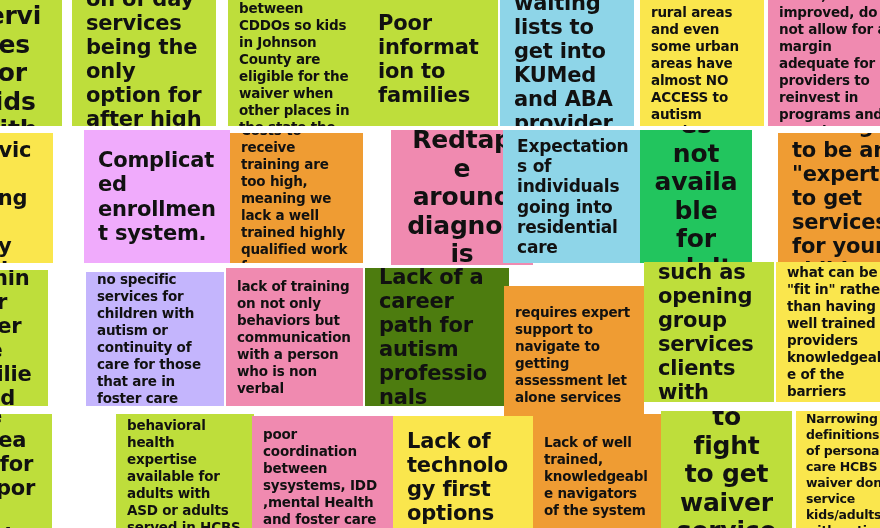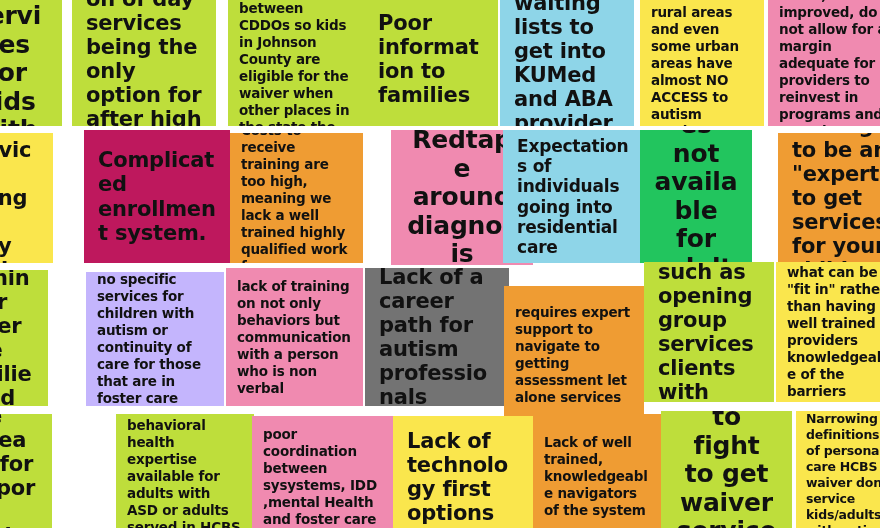--- a/index.html
+++ b/index.html
@@ -73,21 +73,21 @@
     </div>
     <div class="note s-sm align-left pad-b" style="left: 640px; top: 0px; width: 124px; height: 126px; background: rgb(250, 230, 77);">
       <span class="txt">Families in rural areas and even some urban areas have almost NO ACCESS to autism services</span>
     </div>
     <div class="note s-sm align-left pad-b" style="left: 768px; top: 0px; width: 136px; height: 126px; background: rgb(240, 138, 176);">
       <span class="txt">Rates, while improved, do not allow for a margin adequate for providers to reinvest in programs and capacity</span>
     </div>
     <div class="note s-lg align-left pad-a" style="left: -52px; top: 133px; width: 105px; height: 130px; background: rgb(250, 230, 77);">
       <span class="txt">Expectation of services being the only option after school</span>
     </div>
-    <div class="note s-lg align-left pad-a" style="left: 84px; top: 130px; width: 146px; height: 133px; background: #be185d; justify-content: flex-end;">
+    <div class="note s-lg align-left pad-a" style="left: 84px; top: 130px; width: 146px; height: 133px; background: #f0abfc; justify-content: flex-end;">
       <span class="txt">Complicated enrollment system.</span>
     </div>
     <div class="note s-sm align-left pad-b" style="left: 230px; top: 133px; width: 133px; height: 130px; background: rgb(239, 156, 51);">
       <span class="txt">Costs to receive training are too high, meaning we lack a well trained highly qualified work force</span>
     </div>
     <div class="note s-xl align-center pad-a" style="left: 363px; top: 130px; width: 142px; height: 135px; background: rgb(240, 138, 176); margin-left: 28px;">
       <span class="txt">Redtape around diagnosis</span>
     </div>
     <div class="note s-md align-left pad-a" style="left: 503px; top: 130px; width: 145px; height: 133px; background: rgb(142, 213, 232);">
       <span class="txt">Expectations of individuals going into residential care</span>
@@ -100,21 +100,21 @@
     </div>
     <div class="note s-lg align-left pad-a" style="left: -62px; top: 270px; width: 110px; height: 136px; background: rgb(190, 222, 59);">
       <span class="txt">Lack of training for foster care families and providers</span>
     </div>
     <div class="note s-sm align-left pad-b" style="left: 86px; top: 272px; width: 138px; height: 134px; background: #c4b5fd;">
       <span class="txt">no specific services for children with autism or continuity of care for those that are in foster care</span>
     </div>
     <div class="note s-sm align-left pad-b" style="left: 226px; top: 268px; width: 137px; height: 138px; background: rgb(240, 138, 176);">
       <span class="txt">lack of training on not only behaviors but communication with a person who is non verbal</span>
     </div>
-    <div class="note s-lg align-left pad-a" style="left: 365px; top: 268px; width: 144px; height: 138px; background: #737373;">
+    <div class="note s-lg align-left pad-a" style="left: 365px; top: 268px; width: 144px; height: 138px; background: #4d7c0f;">
       <span class="txt">Lack of a career path for autism professionals</span>
     </div>
     <div class="note s-sm align-left pad-b" style="left: 504px; top: 266px; width: 140px; height: 138px; background: rgb(239, 156, 51); margin-top: 20px;">
       <span class="txt">requires expert support to navigate to getting assessment let alone services</span>
     </div>
     <div class="note s-lg align-left pad-a" style="left: 644px; top: 262px; width: 130px; height: 140px; background: rgb(190, 222, 59);">
       <span class="txt">Service array, such as opening group services clients with Medicaid</span>
     </div>
     <div class="note s-sm align-left pad-b" style="left: 776px; top: 262px; width: 128px; height: 140px; background: rgb(250, 230, 77);">
       <span class="txt">Rural Kansas has to make due with what can be "fit in" rather than having well trained providers knowledgeable of the barriers experienced by being rural.</span>

